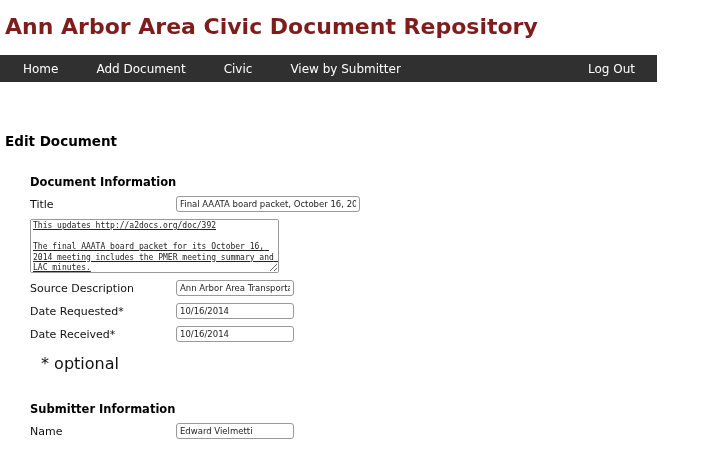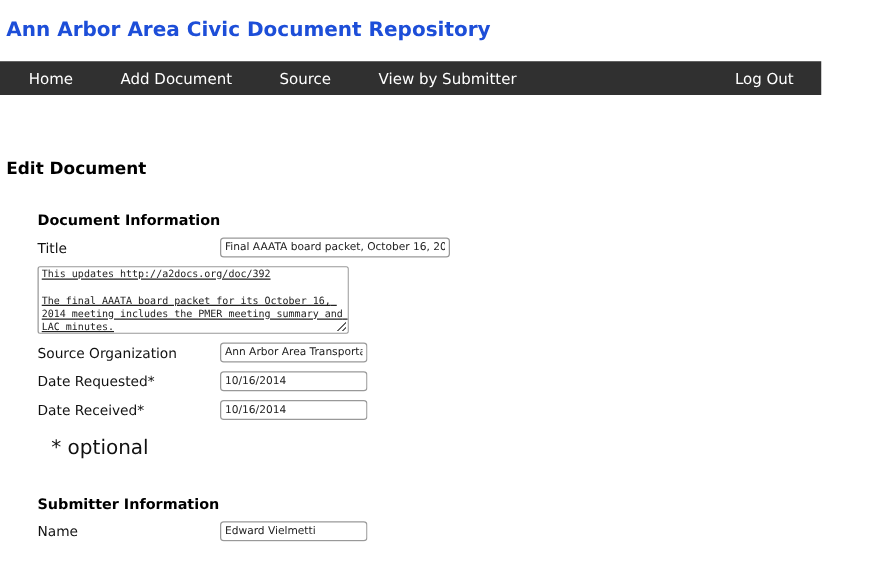--- a/index.html
+++ b/index.html
@@ -3,23 +3,23 @@
 <meta charset="utf-8">
 <style>
   * { box-sizing: border-box; margin: 0; padding: 0; }
   html, body {
     width: 717px; height: 461px;
     background: #ffffff;
     font-family: "DejaVu Sans", "Liberation Sans", sans-serif;
     overflow: hidden;
   }
   .site-title {
-    font-size: 16px;
+    font-size: 22px;
     font-weight: bold;
-    color: #1d4ed8;
+    color: #7f1d1d;
     margin: 14px 0 0 5px;
     letter-spacing: 0px;
   }
   .navbar {
     margin-top: 16px;
     background: #303030;
     height: 27px;
     display: flex;
     align-items: center;
     width: 657px;
@@ -105,21 +105,21 @@
   }
 </style>
 </head>
 <body>
 
 <h1 class="site-title">Ann Arbor Area Civic Document Repository</h1>
 
 <div class="navbar">
   <a class="nav-item">Home</a>
   <a class="nav-item">Add Document</a>
-  <a class="nav-item">Source</a>
+  <a class="nav-item">Civic</a>
   <a class="nav-item">View by Submitter</a>
   <a class="nav-item nav-logout">Log Out</a>
 </div>
 
 <h2 class="page-heading">Edit Document</h2>
 
 <div class="form-wrap">
 
   <h3 class="section-heading doc">Document Information</h3>
 
@@ -128,21 +128,21 @@
     <input type="text" class="wide" value="Final AAATA board packet, October 16, 2014" style="">
   </div>
 
   <div class="field-row">
     <textarea style="">This updates http://a2docs.org/doc/392
 
 The final AAATA board packet for its October 16, 2014 meeting includes the PMER meeting summary and LAC minutes.</textarea>
   </div>
 
   <div class="field-row">
-    <span class="field-label">Source Organization</span>
+    <span class="field-label">Source Description</span>
     <input type="text" class="narrow" value="Ann Arbor Area Transportatio" style="">
   </div>
 
 
   <div class="field-row">
     <span class="field-label">Date Requested*</span>
     <input type="text" class="narrow" value="10/16/2014" style="">
   </div>
 
   <div class="field-row">

